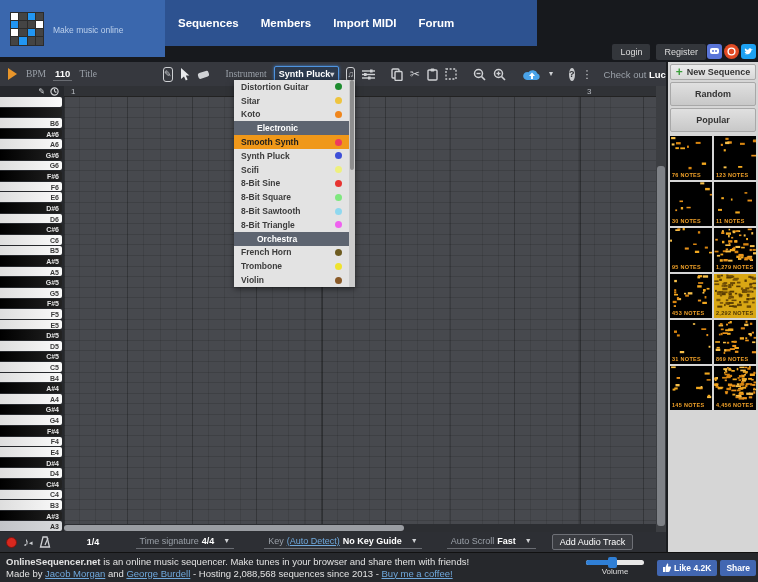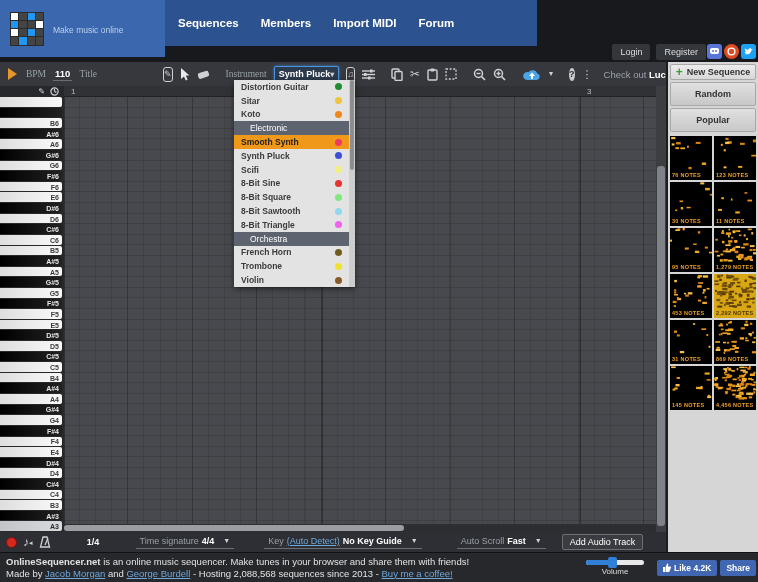--- a/index.html
+++ b/index.html
@@ -108,21 +108,21 @@
   .thumb .cap{position:absolute;left:2px;bottom:2px;font-size:5.5px;font-weight:bold;letter-spacing:.3px;color:#f0a028;z-index:2;}
   .thumb.bright{background:#d9a714;}
   .thumb.bright .cap{color:#4a3404;}
 
   
   .dropdown{position:absolute;left:234px;top:80px;width:121px;height:207px;background:#e3e3e3;box-shadow:0 2px 6px rgba(0,0,0,.5);display:flex;z-index:50;overflow:hidden;}
   .dd-list{flex:1;display:flex;flex-direction:column;}
   .dd-item{flex:0 0 13.8px;display:flex;align-items:center;justify-content:space-between;padding:0 7px;font-size:8.5px;color:#3c3c3c;font-weight:bold;}
   .dd-item .dot{width:7px;height:7px;border-radius:50%;}
   .dd-item.selected{background:#f09819;color:#1d1d1d;font-weight:bold;}
-  .dd-header{flex:0 0 13.8px;display:flex;align-items:center;padding:0 16px;background:#5d6470;color:#fff;font-size:8.5px;font-weight:normal;}
+  .dd-header{flex:0 0 13.8px;display:flex;align-items:center;padding:0 23px;background:#5d6470;color:#fff;font-size:8.5px;font-weight:bold;}
   .dd-scroll{width:6px;background:#cdcdcd;position:relative;}
   .dd-scroll .ddthumb{position:absolute;left:1px;top:0;width:4px;height:90px;background:#8e8e8e;border-radius:2px;}
 </style>
 </head>
 <body>
 
 <div class="app">
 
   <header>
     <div class="blue-band"></div>
@@ -433,21 +433,21 @@
           <span class="bb-lbl">Time signature</span>
           <span class="bb-val">4/4</span>
           <span class="bb-caret">▼</span>
         </div>
         <div class="bb-group" style="margin-left:24px;">
           <span class="bb-lbl">Key</span>
           <span class="bb-link">(Auto Detect)</span>
           <span class="bb-val">No Key Guide</span>
           <span class="bb-caret">▼</span>
         </div>
-        <div class="bb-group" style="margin-left:29px;text-align:center;">
+        <div class="bb-group" style="margin-left:19px;text-align:center;">
           <span class="bb-lbl">Auto Scroll</span>
           <span class="bb-val">Fast</span>
           <span class="bb-caret">▼</span>
         </div>
         <div class="add-audio">Add Audio Track</div>
       </div>
     </div>
 
     <div class="gap"></div>
 

